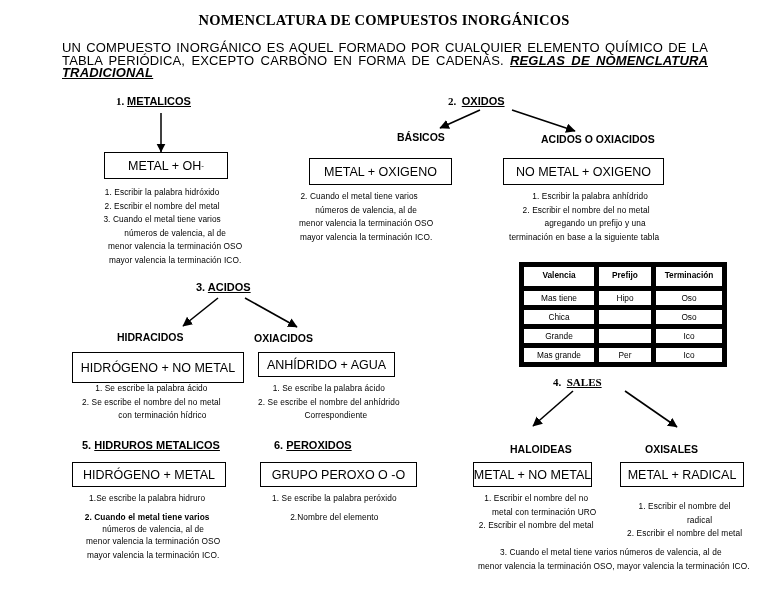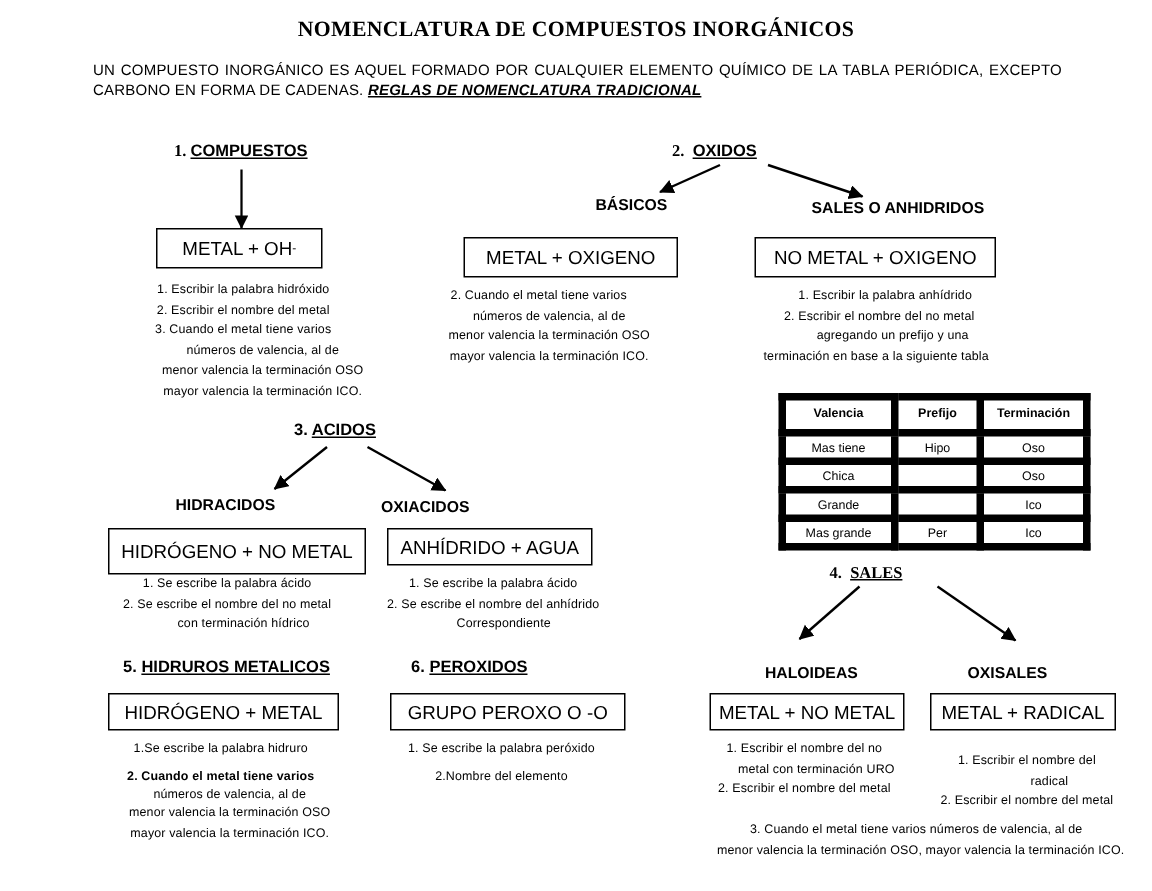--- a/index.html
+++ b/index.html
@@ -20,21 +20,21 @@
     top:12px;left:0;width:768px;
     text-align:center;
     font-family:"Liberation Serif", serif;
     font-size:14.5px;font-weight:bold;
     letter-spacing:.2px;
   }
 
   
   .intro{
     top:42px;left:62px;width:646px;
-    font-size:10px;
+    font-size:13px;
     line-height:12.5px;
     text-align:justify;
     letter-spacing:.15px;
   }
   .intro .rules{
     font-weight:bold;font-style:italic;
     text-decoration:underline;
   }
 
   
@@ -119,23 +119,23 @@
 
     <line x1="245" y1="298" x2="297" y2="327" stroke="#000" stroke-width="1.6" marker-end="url(#ah)"></line>
 
     <line x1="573" y1="391" x2="533" y2="426" stroke="#000" stroke-width="1.6" marker-end="url(#ah)"></line>
 
     <line x1="625" y1="391" x2="677" y2="427" stroke="#000" stroke-width="1.6" marker-end="url(#ah)"></line>
   </svg>
 
   <div class="abs sec-head serifnum" style="top:95px;left:116px;">
     <span class="num">1.</span>
-    <span class="nm">COMPUESTOS</span>
-  </div>
-  <div class="abs fbox" style="top:152px;left:104px;width:111px;height:27px;">
+    <span class="nm">METALICOS</span>
+  </div>
+  <div class="abs fbox" style="top:152px;left:104px;width:124px;height:27px;">
     <span>METAL  +  OH</span>
       <sup>-</sup>
   </div>
   <div class="abs rules-list" style="top:186px;left:82px;">
     <span class="ln">1.    Escribir la palabra hidróxido</span>
     <span class="ln">2.    Escribir el nombre del metal</span>
     <span class="ln">3.    Cuando el metal tiene varios</span>
     <span class="ln" style="padding-left:26px;">números de valencia, al de</span>
     <span class="ln" style="padding-left:26px;">menor valencia la terminación OSO</span>
     <span class="ln" style="padding-left:26px;">mayor valencia la terminación ICO.</span>
@@ -150,21 +150,21 @@
   <div class="abs fbox" style="top:158px;left:309px;width:143px;height:27px;">
     <span>METAL + OXIGENO</span>
   </div>
   <div class="abs rules-list" style="top:190px;left:285px;">
     <span class="ln">2. Cuando el metal tiene varios</span>
     <span class="ln" style="padding-left:14px;">números de valencia, al de</span>
     <span class="ln" style="padding-left:14px;">menor valencia la terminación OSO</span>
     <span class="ln" style="padding-left:14px;">mayor valencia la terminación ICO.</span>
   </div>
 
-  <div class="abs sub-head" style="top:133px;left:541px;">SALES O ANHIDRIDOS</div>
+  <div class="abs sub-head" style="top:133px;left:541px;">ACIDOS O OXIACIDOS</div>
   <div class="abs fbox" style="top:158px;left:503px;width:161px;height:27px;">
     <span>NO METAL + OXIGENO</span>
   </div>
   <div class="abs rules-list" style="top:190px;left:509px;">
     <span class="ln" style="padding-left:12px;">1.    Escribir la palabra anhídrido</span>
     <span class="ln" style="padding-left:4px;">2. Escribir el nombre del no metal</span>
     <span class="ln" style="padding-left:22px;">agregando un prefijo y una</span>
     <span class="ln" style="padding-left:0px;">terminación en base a la siguiente tabla</span>
   </div>
 
@@ -222,21 +222,21 @@
     <span class="ln">2.    Se escribe el nombre del anhídrido</span>
     <span class="ln" style="padding-left:14px;">Correspondiente</span>
   </div>
 
   <div class="abs sec-head serifnum" style="top:376px;left:553px;">
     <span class="num">4.</span>&nbsp;
     <span class="nm" style="font-family:'Liberation Serif',serif;">SALES</span>
   </div>
 
   <div class="abs sub-head" style="top:443px;left:510px;">HALOIDEAS</div>
-  <div class="abs fbox" style="top:462px;left:473px;width:130px;height:25px;">
+  <div class="abs fbox" style="top:462px;left:473px;width:119px;height:25px;">
     <span>METAL + NO METAL</span>
   </div>
   <div class="abs rules-list" style="top:492px;left:476px;">
     <span class="ln">1. Escribir el nombre del no</span>
     <span class="ln" style="padding-left:16px;">metal con terminación URO</span>
     <span class="ln">2. Escribir el nombre del metal</span>
   </div>
   <div class="abs rules-list" style="top:546px;left:472px;">
     <span class="ln">3. Cuando el metal tiene varios  números de valencia, al de</span>
     <span class="ln" style="padding-left:6px;">menor valencia la terminación OSO, mayor valencia la terminación ICO.</span>

